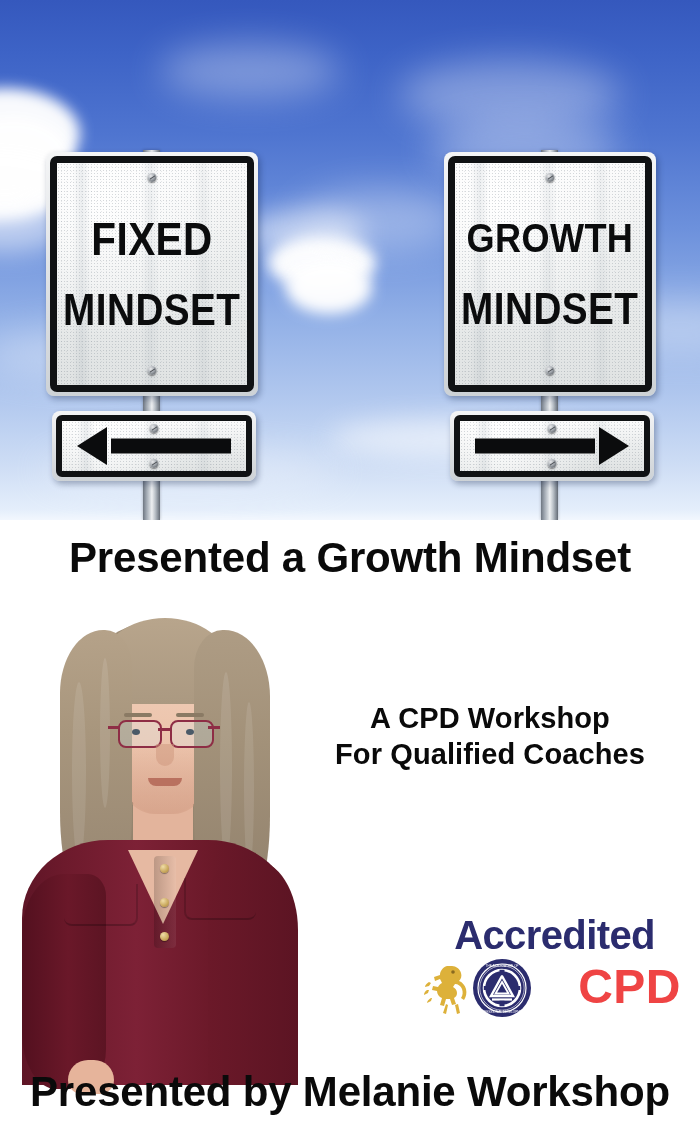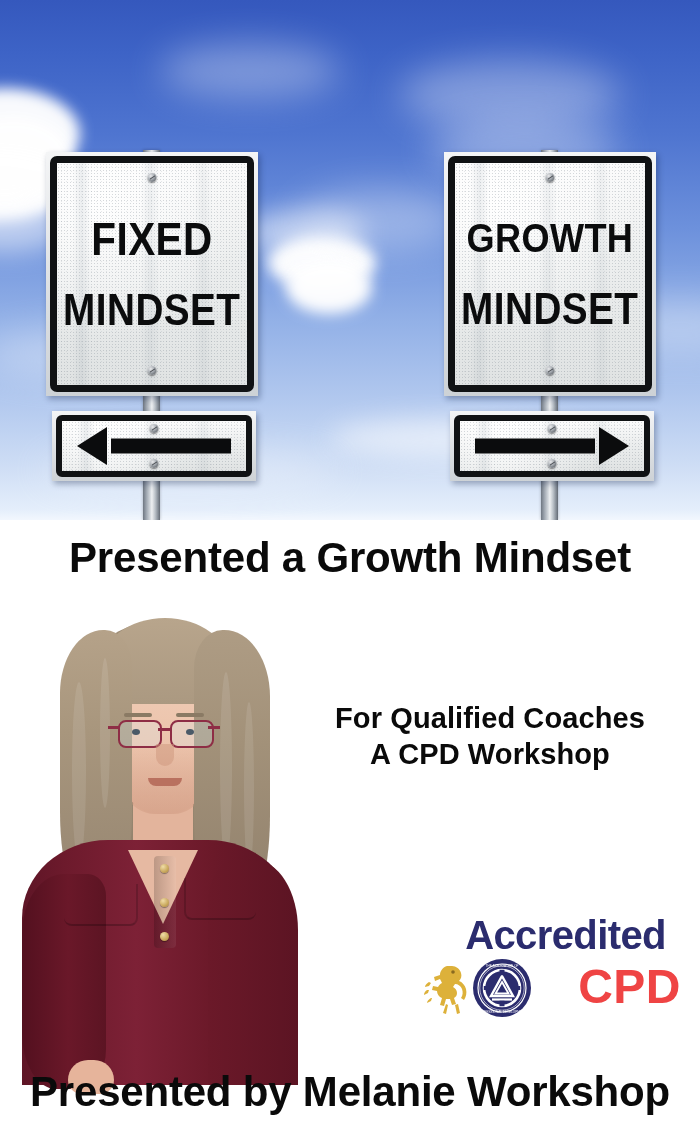--- a/index.html
+++ b/index.html
@@ -51,21 +51,21 @@
     background: linear-gradient(to right,
       #6e7681 0%, #9aa2ac 18%, #d3d8dd 42%,
       #eef0f2 52%, #b9c0c7 72%, #7c848e 92%, #636a74 100%);
     box-shadow: 0 0 3px rgba(0,0,0,.25);
   }
 
   
   .sign-outer {
     position: absolute;
     background: linear-gradient(to bottom, #f4f5f6 0%, #dfe2e5 50%, #cdd2d6 100%);
-    border-radius: 0;
+    border-radius: 8px;
     padding: 4px;
     box-shadow: 2px 3px 6px rgba(10,25,60,.33);
   }
   .sign-inner {
     width: 100%;
     height: 100%;
     box-sizing: border-box;
     border: 7px solid #101214;
     border-radius: 7px;
     background:
@@ -341,21 +341,21 @@
   .subtitle .line { display: block; white-space: nowrap; }
 
   
   .cpd-logo {
     position: absolute;
     left: 418px; top: 912px;
     width: 265px; height: 108px;
   }
   .cpd-accredited {
     position: absolute;
-    left: 15px; top: 0;
+    left: 4px; top: 0;
     width: 265px;
     text-align: center;
     font-family: "Liberation Sans", sans-serif;
     font-weight: bold;
     font-size: 40px;
     line-height: 46px;
     letter-spacing: -0.6px;
   }
   .cpd-bottom {
     position: absolute;
@@ -494,22 +494,22 @@
   <div class="p-shape placket"></div>
   <div class="p-shape pocket-l"></div>
   <div class="p-shape pocket-r"></div>
   <div class="p-shape button" style="left:152px; top:252px;"></div>
   <div class="p-shape button" style="left:152px; top:286px;"></div>
   <div class="p-shape button" style="left:152px; top:320px;"></div>
   <div class="p-shape hand"></div>
 </div>
 
 <div class="subtitle">
+  <span class="line">A CPD Workshop</span>
   <span class="line">For Qualified Coaches</span>
-  <span class="line">A CPD Workshop</span>
 </div>
 
 <div class="cpd-logo">
   <div class="cpd-accredited" style="color:#2b2c6e;">Accredited</div>
   <div class="cpd-bottom">
 
     <span class="lion">
       <svg width="50" height="58" viewBox="0 0 50 58">
         <g fill="#ddb13a">
           <path d="M30 6c4 0 8 3 9 7 1 3 0 6-2 8 3 1 6 4 7 8 1 4 0 8-2 11l-3-2c2-3 2-6 1-9-1-3-4-5-7-5l-2 3c2 1 4 3 4 6 0 2-1 4-3 5l2 6-4 1-2-6h-4l-2 7-4-1 2-7c-3-1-5-4-5-7l-5-1 1-4 5 1c1-2 2-3 4-4l-2-4-5 2-1-4 6-2c0-4 3-8 7-9z"></path>

